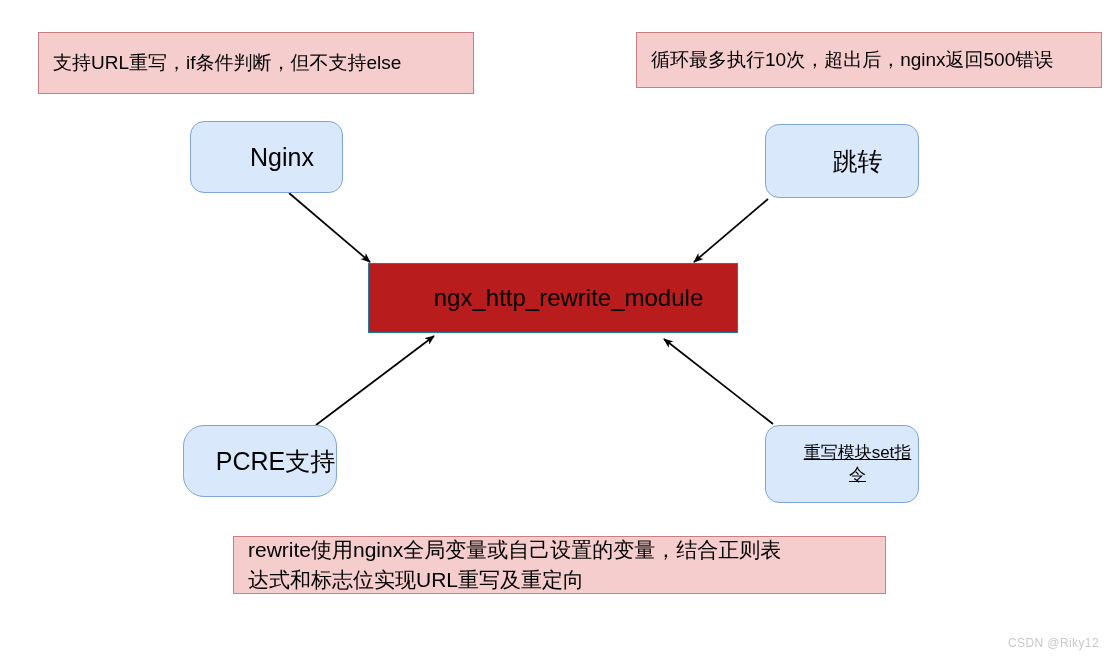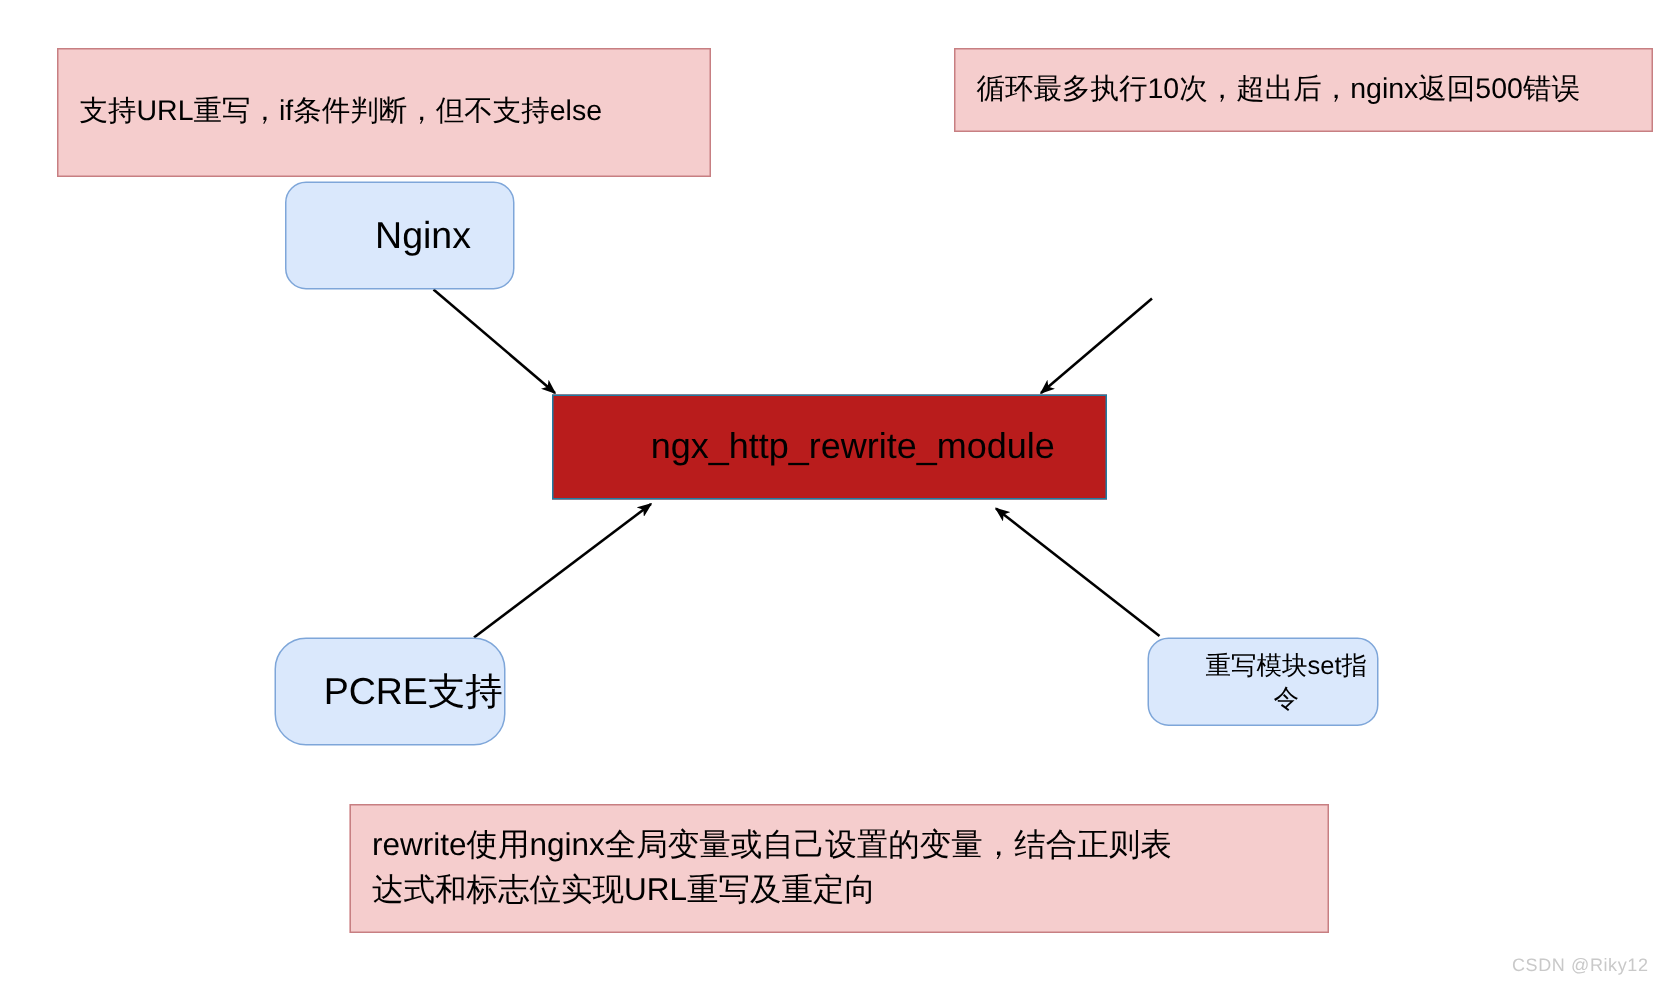--- a/index.html
+++ b/index.html
@@ -66,28 +66,28 @@
   }
   
   .core {
     background: #b91c1c;
     border: 1px solid #1f7ca3;
     border-radius: 0;
     font-size: 24px;
     text-align: right;
   }
   
-  #note-top-left   { left: 38px;  top: 32px;  width: 436px; height: 86px; }
+  #note-top-left   { left: 38px;  top: 32px;  width: 436px; height: 62px; }
   #note-top-right  { left: 636px; top: 32px;  width: 466px; height: 56px; }
   #node-nginx      { left: 190px; top: 121px; width: 153px; height: 72px; }
   #node-jump       { left: 765px; top: 124px; width: 154px; height: 74px; }
   #node-core       { left: 368px; top: 263px; width: 370px; height: 70px; }
   #node-pcre       { left: 183px; top: 425px; width: 154px; height: 72px; border-radius: 21px; }
-  #node-set        { left: 765px; top: 425px; width: 154px; height: 59px; }
-  #note-bottom     { left: 233px; top: 536px; width: 653px; height: 86px;
+  #node-set        { left: 765px; top: 425px; width: 154px; height: 78px; text-decoration: underline; }
+  #note-bottom     { left: 233px; top: 536px; width: 653px; height: 58px;
                      font-size: 21px; line-height: 1.42; }
   #watermark {
     position: absolute;
     right: 14px;
     bottom: 10px;
     font-size: 12px;
     color: #c9c9c9;
     letter-spacing: 0.4px;
     user-select: none;
     margin-top: 18px;
@@ -119,20 +119,23 @@
   </div>
 
   <div class="node note" id="note-top-right">
     <span class="note-text">循环最多执行10次，超出后，nginx返回500错误</span>
   </div>
 
   <div class="node pill" id="node-nginx">
     <span>Nginx</span>
   </div>
 
+  <div class="node pill" id="node-jump">
+    <span>跳转</span>
+  </div>
 
   <div class="node core" id="node-core">
     <span>ngx_http_rewrite_module</span>
   </div>
 
   <div class="node pill" id="node-pcre">
     <span>PCRE支持</span>
   </div>
 
   <div class="node pill small-label" id="node-set">

